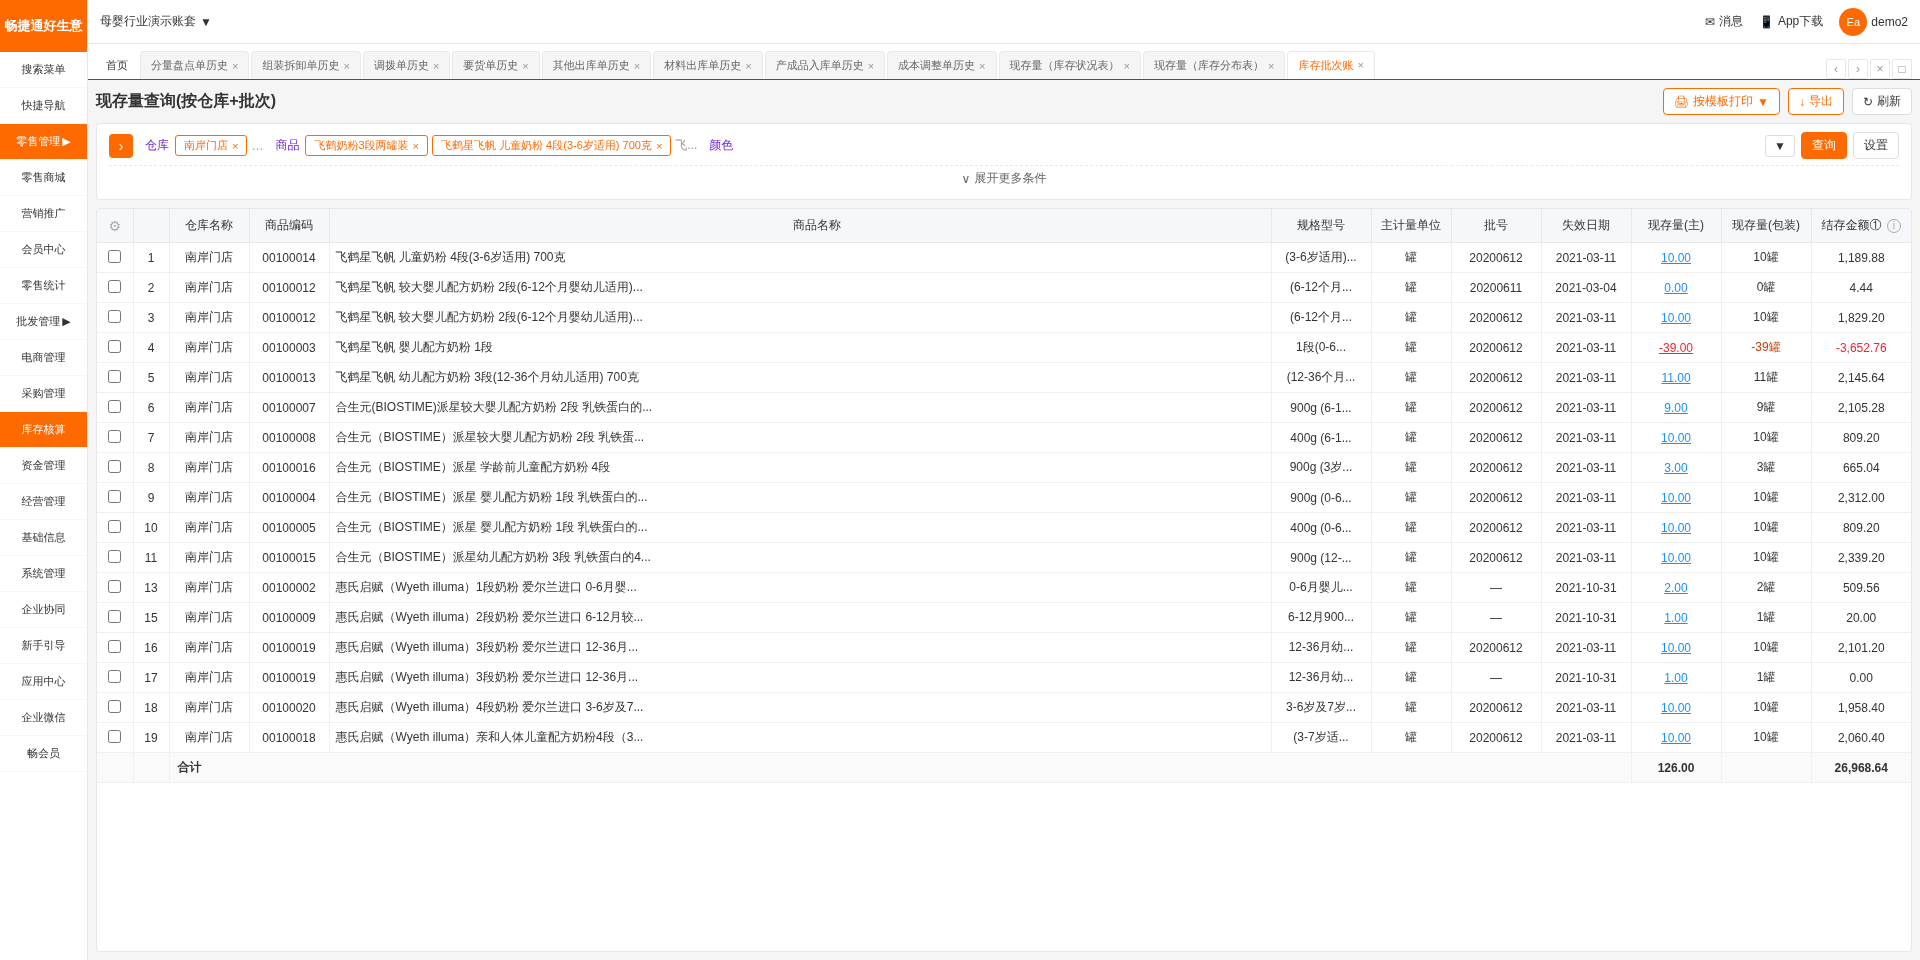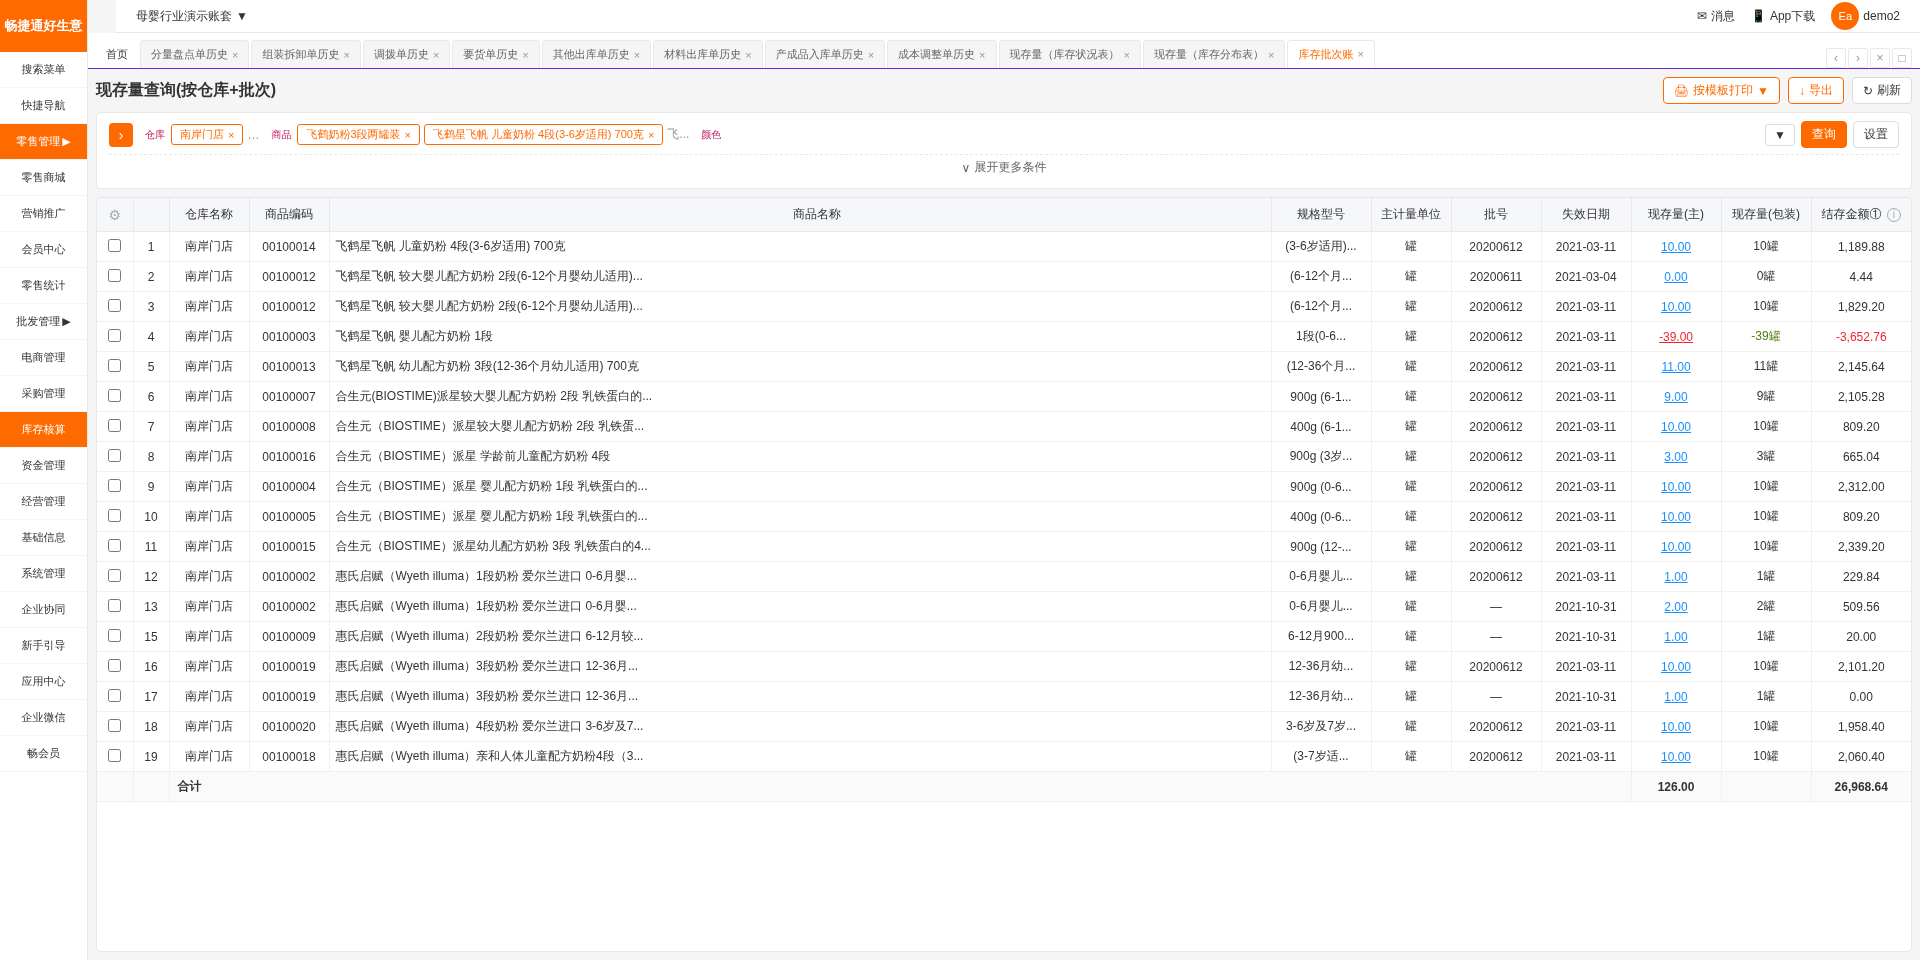--- a/index.html
+++ b/index.html
@@ -50,28 +50,27 @@
     .main-area {
       flex: 1;
       display: flex;
       flex-direction: column;
       overflow: hidden;
     }
 
     
     .topbar {
       background: #fff;
-      height: 33px;
+      height: 44px;
       display: flex;
       align-items: center;
       justify-content: space-between;
-      padding: 0 20px;
+      padding: 0 12px;
       border-bottom: 1px solid #e8e8e8;
       flex-shrink: 0;
-      margin-left: 28px;
     }
     .topbar-left {
       display: flex;
       align-items: center;
       gap: 6px;
       font-size: 12px;
       color: #333;
     }
     .topbar-dropdown {
       display: flex;
@@ -232,22 +231,22 @@
       font-size: 14px;
       flex-shrink: 0;
     }
     .filter-group {
       display: flex;
       align-items: center;
       gap: 6px;
       flex-shrink: 0;
     }
     .filter-label {
-      color: #be185d;
-      font-size: 10px;
+      color: #6d28d9;
+      font-size: 12px;
       white-space: nowrap;
     }
     .filter-tags {
       display: flex;
       align-items: center;
       gap: 4px;
       flex-wrap: wrap;
     }
     .filter-tag {
       display: flex;
@@ -669,21 +668,21 @@
     <td><input type="checkbox" style=""></td>
     <td>4</td>
     <td>南岸门店</td>
     <td>00100003</td>
     <td class="align-left" style="max-width:240px;overflow:hidden;text-overflow:ellipsis;white-space:nowrap;">飞鹤星飞帆 婴儿配方奶粉 1段</td>
     <td>1段(0-6...</td>
     <td>罐</td>
     <td>20200612</td>
     <td>2021-03-11</td>
     <td class="td-link" style="color:#f5222d;">-39.00</td>
-    <td style="color:#4d7c0f;">-39罐</td>
+    <td style="color:#c2410c;">-39罐</td>
     <td style="color:#f5222d;">-3,652.76</td>
   </tr>
               <tr>
     <td><input type="checkbox" style=""></td>
     <td>5</td>
     <td>南岸门店</td>
     <td>00100013</td>
     <td class="align-left" style="max-width:240px;overflow:hidden;text-overflow:ellipsis;white-space:nowrap;">飞鹤星飞帆 幼儿配方奶粉 3段(12-36个月幼儿适用) 700克</td>
     <td>(12-36个月...</td>
     <td>罐</td>
@@ -769,34 +768,20 @@
     <td>南岸门店</td>
     <td>00100015</td>
     <td class="align-left" style="max-width:240px;overflow:hidden;text-overflow:ellipsis;white-space:nowrap;">合生元（BIOSTIME）派星幼儿配方奶粉 3段 乳铁蛋白的4...</td>
     <td>900g (12-...</td>
     <td>罐</td>
     <td>20200612</td>
     <td>2021-03-11</td>
     <td class="td-link" style="">10.00</td>
     <td style="">10罐</td>
     <td style="">2,339.20</td>
-  </tr>
-              <tr>
-    <td><input type="checkbox" style=""></td>
-    <td>12</td>
-    <td>南岸门店</td>
-    <td>00100002</td>
-    <td class="align-left" style="max-width:240px;overflow:hidden;text-overflow:ellipsis;white-space:nowrap;">惠氏启赋（Wyeth illuma）1段奶粉 爱尔兰进口 0-6月婴...</td>
-    <td>0-6月婴儿...</td>
-    <td>罐</td>
-    <td>20200612</td>
-    <td>2021-03-11</td>
-    <td class="td-link" style="">1.00</td>
-    <td style="">1罐</td>
-    <td style="">229.84</td>
   </tr>
               <tr>
     <td><input type="checkbox" style=""></td>
     <td>13</td>
     <td>南岸门店</td>
     <td>00100002</td>
     <td class="align-left" style="max-width:240px;overflow:hidden;text-overflow:ellipsis;white-space:nowrap;">惠氏启赋（Wyeth illuma）1段奶粉 爱尔兰进口 0-6月婴...</td>
     <td>0-6月婴儿...</td>
     <td>罐</td>
     <td>—</td>

